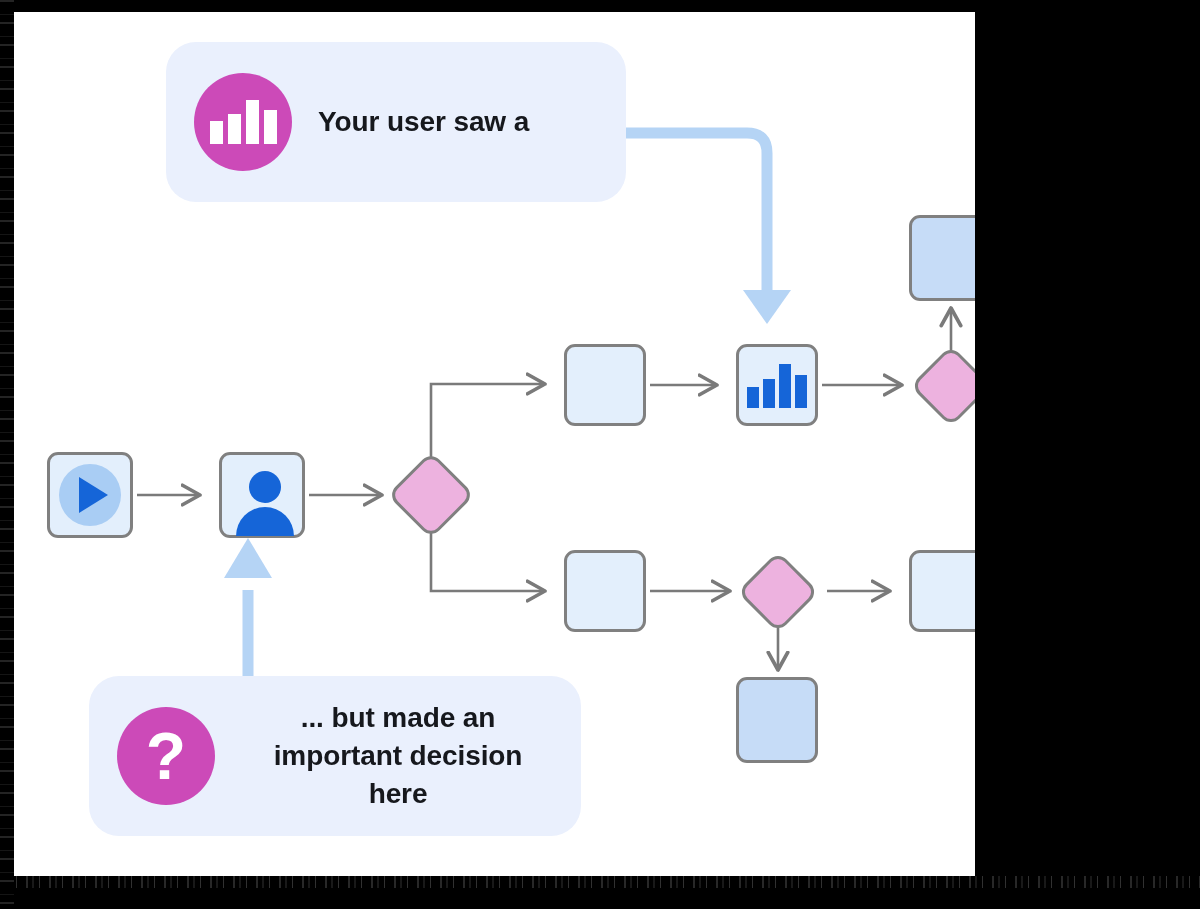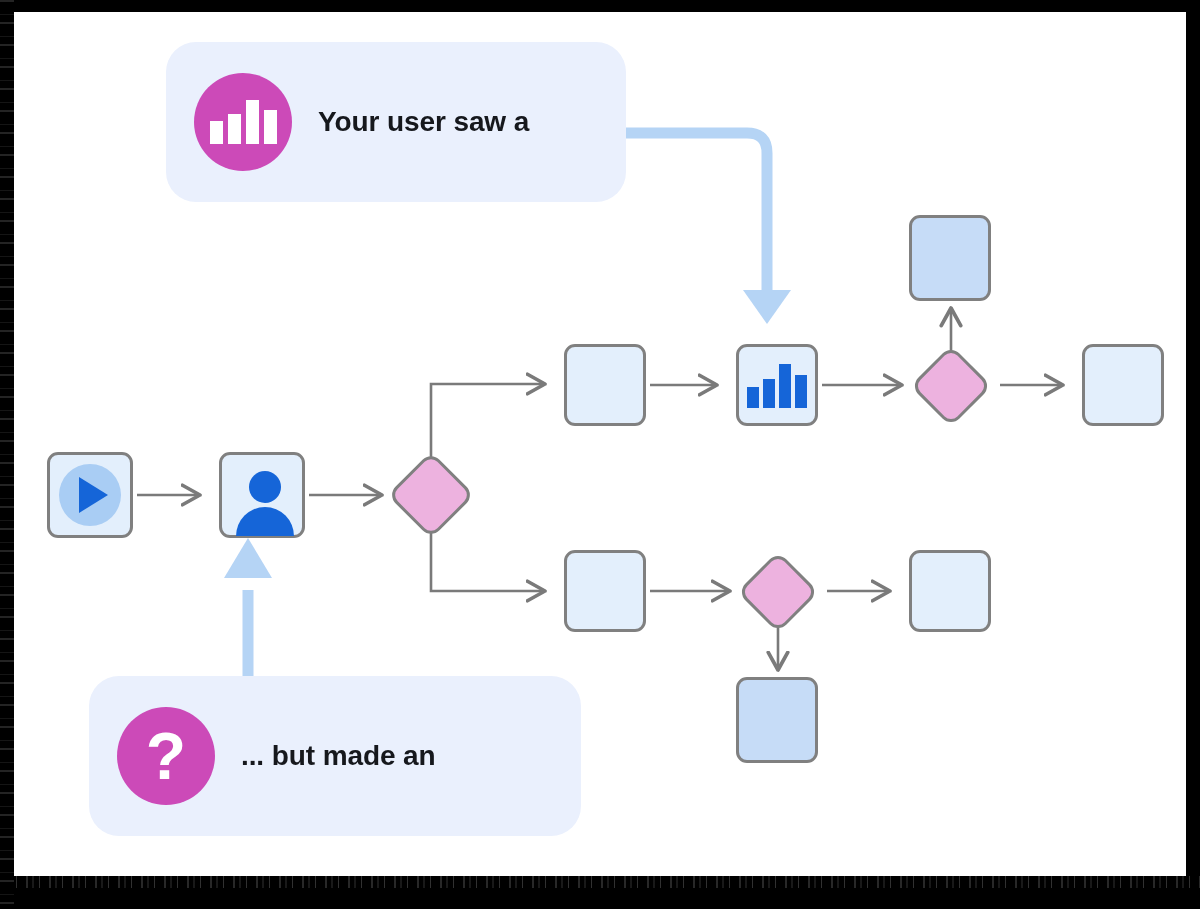--- a/index.html
+++ b/index.html
@@ -20,21 +20,21 @@
     position: relative;
     width: 1200px;
     height: 909px;
     background: #000000;
     box-sizing: border-box;
   }
   #canvas {
     position: absolute;
     left: 14px;
     top: 12px;
-    width: 1172px;
+    width: 961px;
     height: 864px;
     background: #ffffff;
     overflow: hidden;
     text-align: center;
   }
   
   #frame-noise {
     position: absolute;
     left: 0;
     top: 876px;
@@ -260,20 +260,21 @@
           <span class="line">Your user saw a</span>
         </span>
       </div>
 
       <div class="callout" style="left:75px; top:664px; width:492px; height:160px; padding:0 26px 0 28px; gap:26px;">
         <span class="callout-badge" style="width:98px; height:98px;">
           <span class="qmark" style="font-size:66px;">?</span>
         </span>
         <span class="callout-text" style="font-size:28px; line-height:38px;">
           <span class="line">... but made an</span>
+          <span class="line">important decision here</span>
         </span>
       </div>
     </div>
 
   </div>
 
   <div id="frame-noise"></div>
   <div id="frame-noise-left"></div>
 </div>
 

